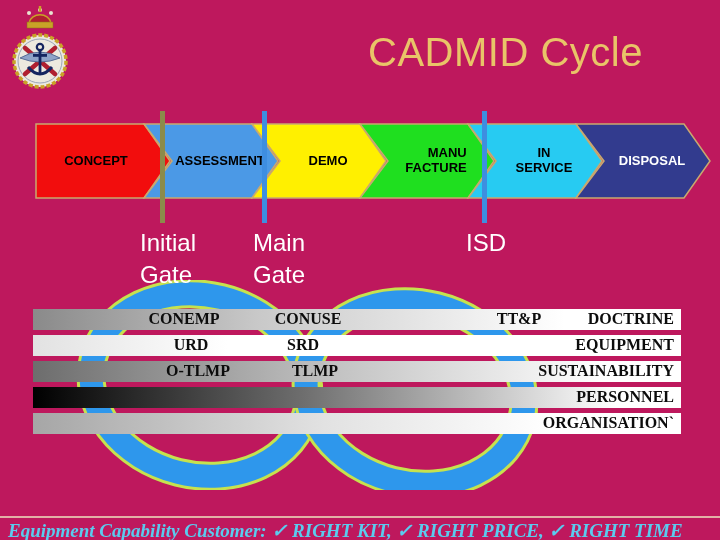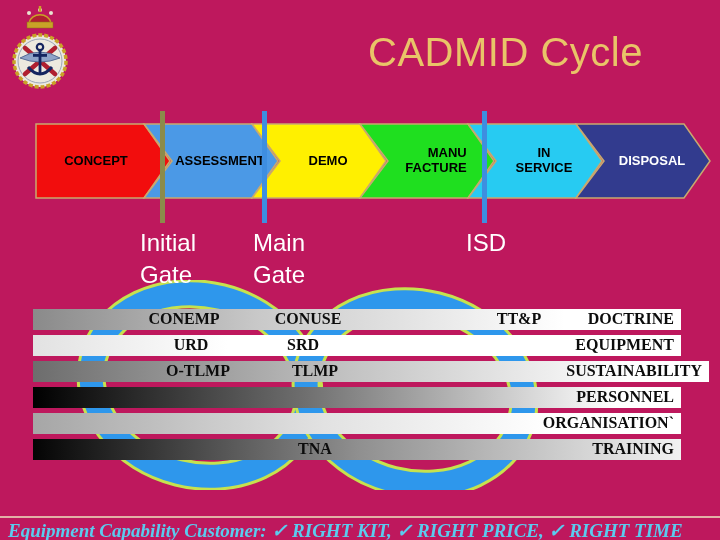--- a/index.html
+++ b/index.html
@@ -35,21 +35,21 @@
   
   .bar {
     position:absolute; left:33px; width:648px; height:21px; z-index:2;
     font-family:"Liberation Serif", serif; font-weight:bold; font-size:16px;
     color:#0c0c0c;
   }
   .bar .mid { position:absolute; top:1px; transform:translateX(-50%); white-space:nowrap;margin-left:44px; }
   .bar .right { position:absolute; top:1px; right:7px; white-space:nowrap; }
   .g1 { background:linear-gradient(90deg,#8a8a8a 0%,#c9c9c9 35%,#ffffff 82%); }
   .g2 { background:linear-gradient(90deg,#e2e2e2 0%,#ffffff 30%); }
-  .g3 { background:linear-gradient(90deg,#6d6d6d 0%,#c0c0c0 45%,#ffffff 88%);padding-left:28px; }
+  .g3 { background:linear-gradient(90deg,#6d6d6d 0%,#c0c0c0 45%,#ffffff 88%); }
   .g4 { background:linear-gradient(90deg,#000000 0%,#6f6f6f 42%,#ffffff 90%); }
   .g5 { background:linear-gradient(90deg,#a6a6a6 0%,#e2e2e2 45%,#ffffff 80%); }
   .g6 { background:linear-gradient(90deg,#040404 0%,#8f8f8f 50%,#f2f2f2 100%); }
   
   .footer-line { position:absolute; left:0; top:516px; width:720px; height:2px; background:#e2b1a6; z-index:5; }
   .footer-text {
     position:absolute; left:8px; top:519px; z-index:5;
     font-family:"Liberation Serif", serif; font-style:italic; font-weight:bold;
     font-size:19px; color:#5bcbee; white-space:nowrap;
   }
@@ -139,21 +139,17 @@
     <span class="mid" style="left:121px;">O-TLMP</span>
     <span class="mid" style="left:238px;">TLMP</span>
     <span class="right">SUSTAINABILITY</span>
   </div>
   <div class="bar g4" style="top:387px;text-align:right;">
     <span class="right">PERSONNEL</span>
   </div>
   <div class="bar g5" style="top:413px;">
     <span class="right">ORGANISATION`</span>
   </div>
-  <div class="bar g6" style="top:439px;">
-    <span class="mid" style="left:238px;">TNA</span>
-    <span class="right">TRAINING</span>
-  </div>
 
   <div class="footer-line"></div>
   <div class="footer-text">Equipment Capability Customer:  ✓ RIGHT KIT,  ✓ RIGHT PRICE,  ✓ RIGHT TIME</div>
 
 </div>
 
 </body></html>

